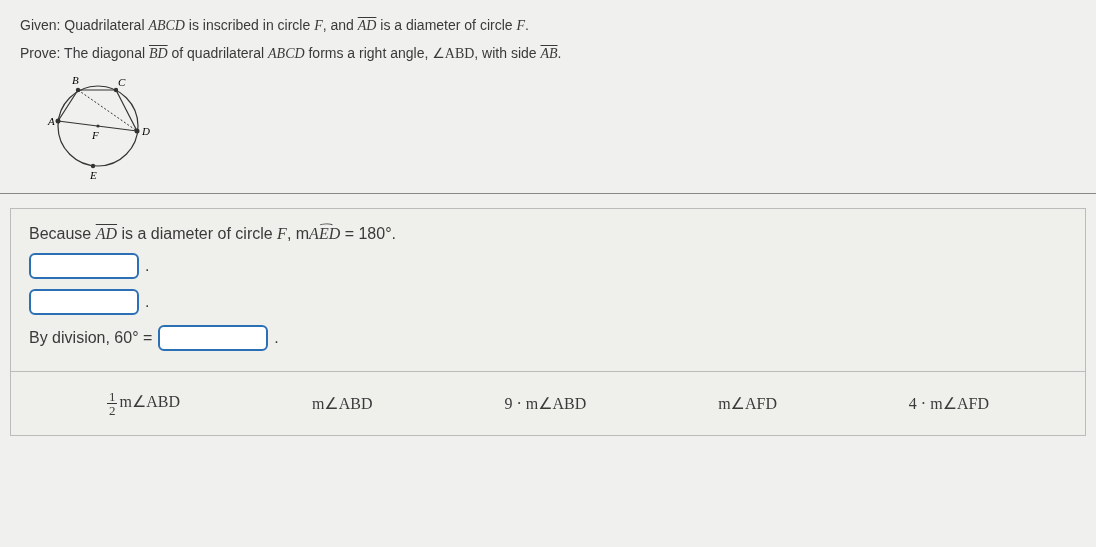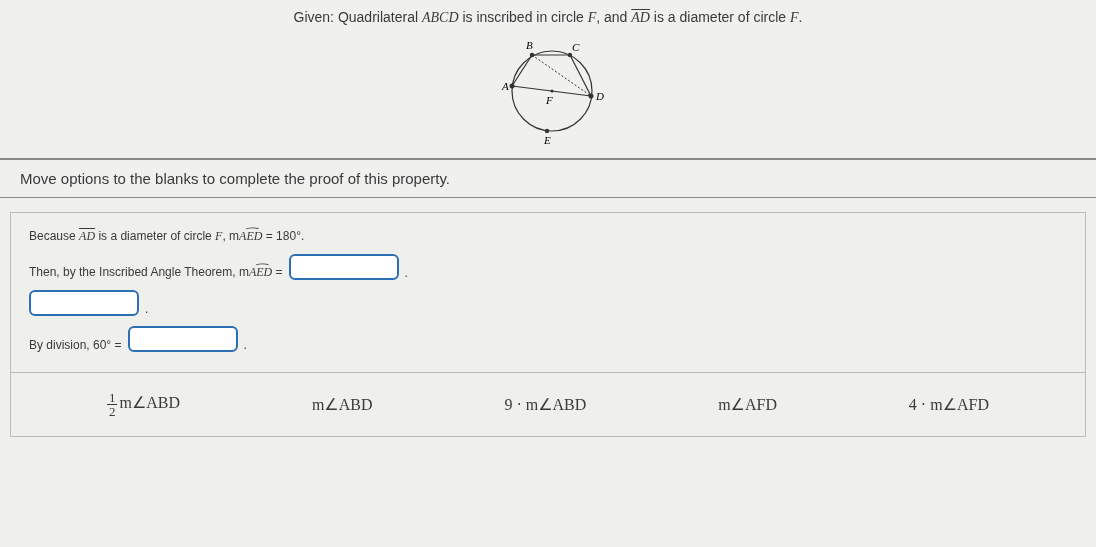--- a/index.html
+++ b/index.html
@@ -10,23 +10,22 @@
       width: 1096px;
       height: 547px;
       overflow: hidden;
     }
     .page {
       background: #f0f0ee;
       width: 100%;
       height: 100%;
     }
     .section-top {
-      padding: 8px 20px 4px 20px;
+      padding: 16px 20px 4px 20px;
       border-bottom: 1px solid #888;
-      text-align: center;
     }
     .row { margin-bottom: 8px; font-size: 14px; line-height: 1.4; }
     .italic { font-style: italic; }
     .overline { text-decoration: overline; }
     .math { font-family: 'Times New Roman', serif; }
     .diagram {
       margin: 6px 0 4px 18px;
     }
     .section-mid {
       border-top: 1px solid #888;
@@ -37,24 +36,24 @@
     .proof-box {
       border: 1px solid #bbb;
       margin: 14px 10px 0 10px;
       background: #efefec;
     }
     .proof-inner {
       padding: 16px 18px 10px 18px;
       border-bottom: 1px solid #bbb;
     }
     .proof-line {
-      font-size: 12px;
+      font-size: 16px;
       margin-bottom: 10px;
       display: flex;
-      align-items: flex-end;
+      align-items: center;
       gap: 6px;
       flex-wrap: wrap;
     }
     .blank {
       display: inline-block;
       min-width: 110px;
       height: 26px;
       border: 2px solid #2b6fb5;
       border-radius: 6px;
       background: #fff;
@@ -93,20 +92,23 @@
   </style>
 </head>
 <body>
 
 <div class="page">
 
   <div class="section-top">
     <div class="row">
       <span>Given:</span><span> Quadrilateral </span><span class="italic math">ABCD</span><span> is inscribed in circle </span><span class="italic math">F</span><span>, and </span><span class="overline italic math">AD</span><span> is a diameter of circle </span><span class="italic math">F</span><span>.</span>
     </div>
+    <div class="row">
+      <span>Prove:</span><span> The diagonal </span><span class="overline italic math">BD</span><span> of quadrilateral </span><span class="italic math">ABCD</span><span> forms a right angle, </span><span class="math">∠ABD</span><span>, with side </span><span class="overline italic math">AB</span><span>.</span>
+    </div>
 
     <div class="diagram">
       <svg width="130" height="110">
         <circle cx="60" cy="55" r="40" fill="none" stroke="#333" stroke-width="1.2"></circle>
         <circle cx="60" cy="55" r="1.6" fill="#333"></circle>
         <circle cx="20" cy="50" r="2.5" fill="#333"></circle>
         <circle cx="40" cy="19" r="2.2" fill="#333"></circle>
         <circle cx="78" cy="19" r="2.2" fill="#333"></circle>
         <circle cx="99" cy="60" r="2.5" fill="#333"></circle>
         <circle cx="55" cy="95" r="2.2" fill="#333"></circle>
@@ -118,37 +120,31 @@
         <text x="10" y="54" font-size="11" font-style="italic" font-family="serif">A</text>
         <text x="34" y="13" font-size="11" font-style="italic" font-family="serif">B</text>
         <text x="80" y="15" font-size="11" font-style="italic" font-family="serif">C</text>
         <text x="104" y="64" font-size="11" font-style="italic" font-family="serif">D</text>
         <text x="52" y="108" font-size="11" font-style="italic" font-family="serif">E</text>
         <text x="54" y="68" font-size="11" font-style="italic" font-family="serif">F</text>
       </svg>
     </div>
   </div>
 
-  <div class="section-mid">
-    <span>Move options to the blanks to complete the proof of this property.</span>
-  </div>
 
   <div class="proof-box">
     <div class="proof-inner">
 
       <div class="proof-line">
         <span>
           <span>Because </span><span class="overline italic math">AD</span><span> is a diameter of circle </span><span class="italic math">F</span><span>, m</span><span class="arc italic math">AED</span><span> = 180°.</span>
         </span>
       </div>
 
       <div class="proof-line">
-        <span>
-          <span>Then, by the Inscribed Angle Theorem, m</span><span class="arc italic math">AED</span><span> = </span>
-        </span>
         <span class="blank"></span>
         <span>.</span>
       </div>
 
       <div class="proof-line">
         <span class="blank"></span>
         <span>.</span>
       </div>
 
       <div class="proof-line">

